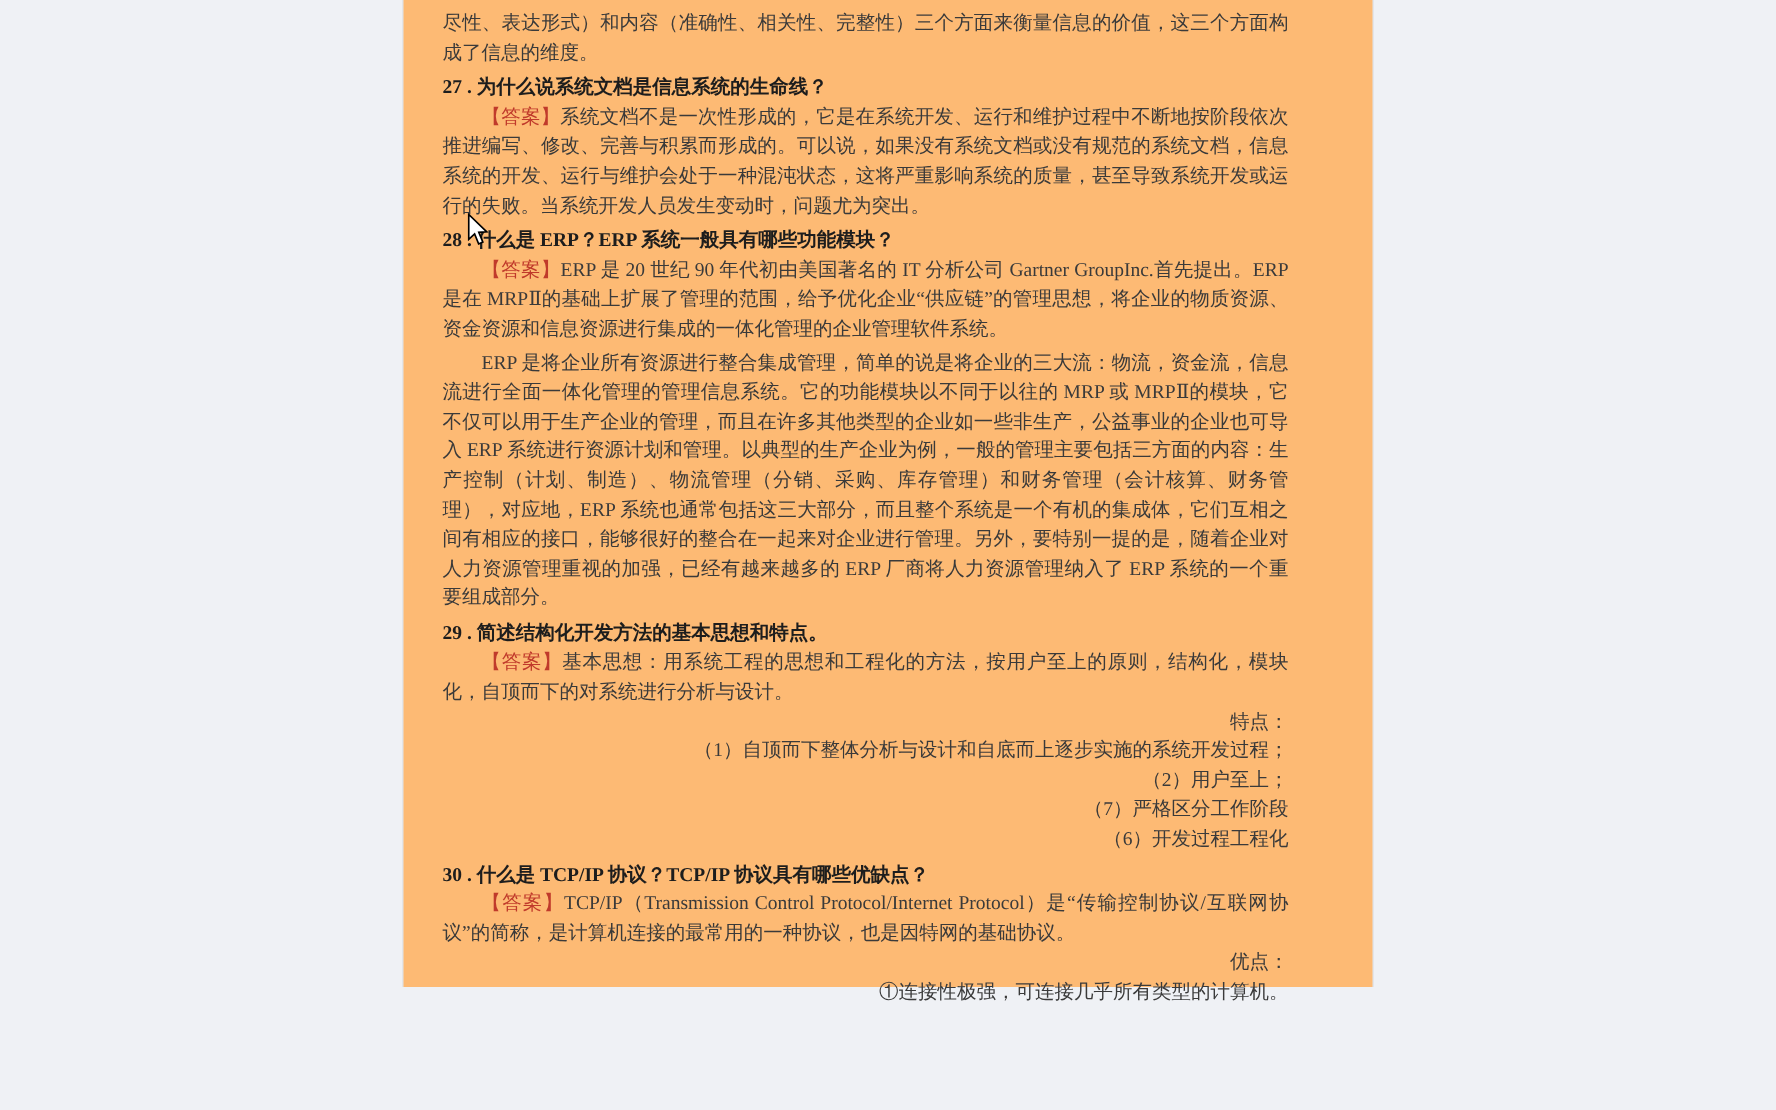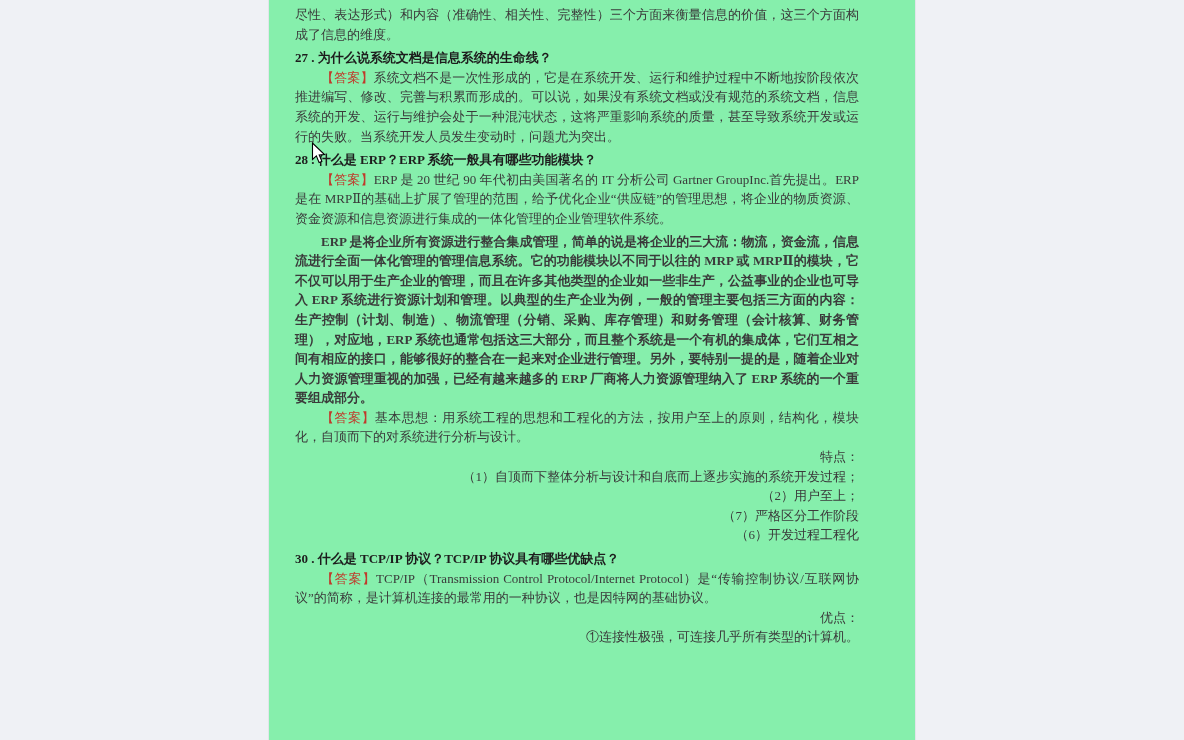--- a/index.html
+++ b/index.html
@@ -15,22 +15,22 @@
     position: relative;
     width: 1184px;
     height: 740px;
     background: #eff1f5;
   }
   .page {
     position: absolute;
     left: 268px;
     top: 0;
     width: 648px;
-    height: 740px;
-    background: #86efac;
+    height: 658px;
+    background: #fdba74;
     border-left: 1px solid #e2e5ea;
     border-right: 1px solid #e2e5ea;
     box-sizing: border-box;
   }
   .page-content {
     padding: 5px 56px 0 26px;
     color: #3a3a3a;
     font-size: 13px;
     line-height: 19.6px;
     text-align: justify;
@@ -38,21 +38,21 @@
   .blk { margin: 0; }
   .blk.continuation { text-indent: 0; }
   .blk.question {
     margin-top: 4px;
     font-weight: bold;
     color: #1d1d1d;
     text-indent: 0;
     text-align: left;
   }
   .blk.answer { text-indent: 2em; }
-  .blk.indent-para { text-indent: 2em; margin-top: 3px; font-weight: bold; }
+  .blk.indent-para { text-indent: 2em; margin-top: 3px; }
   .blk.indent-line { text-indent: 2em; text-align: right; }
   .answer-label { color: #c03a2b; }
   .mouse-cursor {
     position: absolute;
     left: 311px;
     top: 142px;
     width: 15px;
     height: 23px;
     pointer-events: none;
     z-index: 10;
@@ -63,20 +63,21 @@
 
 <div class="viewer">
   <div class="page">
     <div class="page-content">
         <p class="blk continuation">尽性、表达形式）和内容（准确性、相关性、完整性）三个方面来衡量信息的价值，这三个方面构成了信息的维度。</p>
         <p class="blk question">27 . 为什么说系统文档是信息系统的生命线？</p>
         <p class="blk answer"><span class="answer-label">【答案】</span>系统文档不是一次性形成的，它是在系统开发、运行和维护过程中不断地按阶段依次推进编写、修改、完善与积累而形成的。可以说，如果没有系统文档或没有规范的系统文档，信息系统的开发、运行与维护会处于一种混沌状态，这将严重影响系统的质量，甚至导致系统开发或运行的失败。当系统开发人员发生变动时，问题尤为突出。</p>
         <p class="blk question">28 . 什么是 ERP？ERP 系统一般具有哪些功能模块？</p>
         <p class="blk answer"><span class="answer-label">【答案】</span>ERP 是 20 世纪 90 年代初由美国著名的 IT 分析公司 Gartner GroupInc.首先提出。ERP 是在 MRPⅡ的基础上扩展了管理的范围，给予优化企业“供应链”的管理思想，将企业的物质资源、资金资源和信息资源进行集成的一体化管理的企业管理软件系统。</p>
         <p class="blk indent-para">ERP 是将企业所有资源进行整合集成管理，简单的说是将企业的三大流：物流，资金流，信息流进行全面一体化管理的管理信息系统。它的功能模块以不同于以往的 MRP 或 MRPⅡ的模块，它不仅可以用于生产企业的管理，而且在许多其他类型的企业如一些非生产，公益事业的企业也可导入 ERP 系统进行资源计划和管理。以典型的生产企业为例，一般的管理主要包括三方面的内容：生产控制（计划、制造）、物流管理（分销、采购、库存管理）和财务管理（会计核算、财务管理），对应地，ERP 系统也通常包括这三大部分，而且整个系统是一个有机的集成体，它们互相之间有相应的接口，能够很好的整合在一起来对企业进行管理。另外，要特别一提的是，随着企业对人力资源管理重视的加强，已经有越来越多的 ERP 厂商将人力资源管理纳入了 ERP 系统的一个重要组成部分。</p>
+        <p class="blk question">29 . 简述结构化开发方法的基本思想和特点。</p>
         <p class="blk answer"><span class="answer-label">【答案】</span>基本思想：用系统工程的思想和工程化的方法，按用户至上的原则，结构化，模块化，自顶而下的对系统进行分析与设计。</p>
         <p class="blk indent-line">特点：</p>
         <p class="blk indent-line">（1）自顶而下整体分析与设计和自底而上逐步实施的系统开发过程；</p>
         <p class="blk indent-line">（2）用户至上；</p>
         <p class="blk indent-line">（7）严格区分工作阶段</p>
         <p class="blk indent-line">（6）开发过程工程化</p>
         <p class="blk question">30 . 什么是 TCP/IP 协议？TCP/IP 协议具有哪些优缺点？</p>
         <p class="blk answer"><span class="answer-label">【答案】</span>TCP/IP（Transmission Control Protocol/Internet Protocol）是“传输控制协议/互联网协议”的简称，是计算机连接的最常用的一种协议，也是因特网的基础协议。</p>
         <p class="blk indent-line">优点：</p>
         <p class="blk indent-line">①连接性极强，可连接几乎所有类型的计算机。</p>

